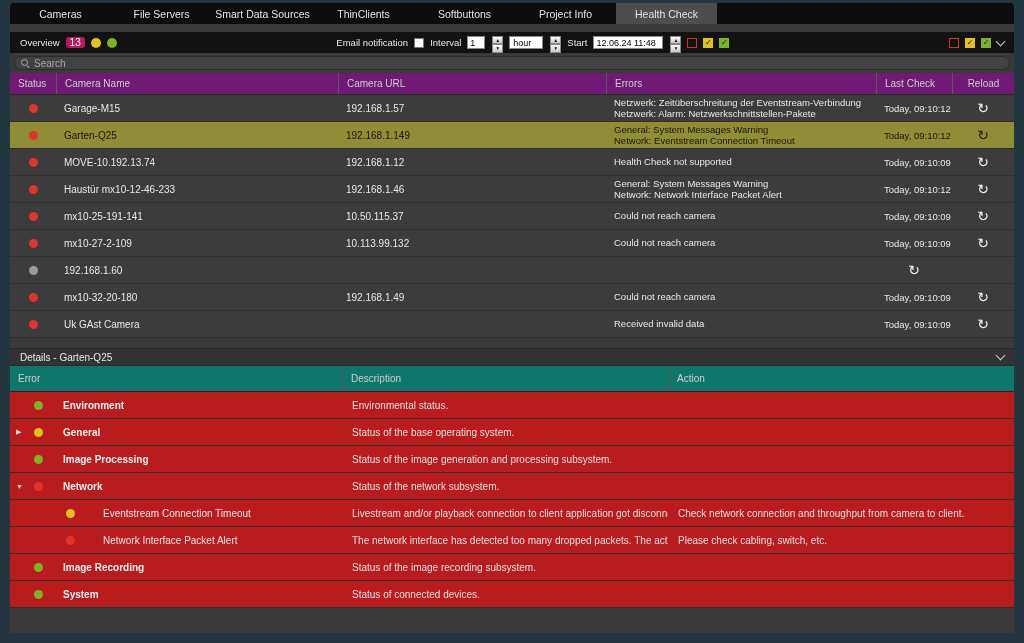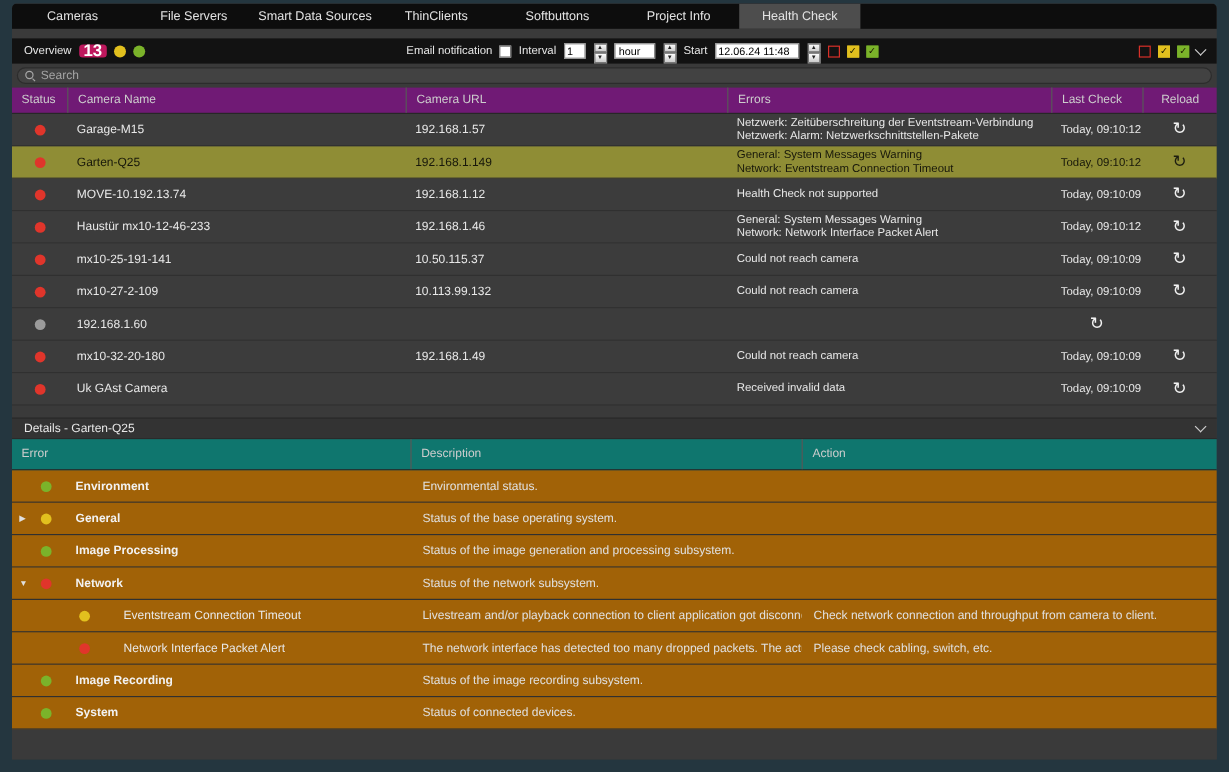--- a/index.html
+++ b/index.html
@@ -22,21 +22,21 @@
          color:#e3e3e3; font-size:10.5px; cursor:default; white-space:nowrap; }
   .tab.active { background:#4d4d4d; }
 
   .gap { height:8px; flex:0 0 auto; }
 
   
   .toolbar { height:21px; flex:0 0 auto; background:#121212;
              display:flex; align-items:center; padding:0 10px;
              justify-content:space-between; color:#e8e8e8; font-size:9.5px; }
   .tb-group { display:flex; align-items:center; gap:6px; white-space:nowrap; }
-  .badge { background:#be185d; color:#fff; font-size:14px; font-weight:bold;
+  .badge { background:#be185d; color:#fff; font-size:10px; font-weight:normal;
            padding:1px 4px; border-radius:3px; line-height:9px; }
   .circle-badge { width:10px; height:10px; border-radius:50%; display:inline-block; }
   .circle-badge.yellow { background:#e2c01e; }
   .circle-badge.green  { background:#7bb32a; }
   .plain-cb { width:10px; height:10px; background:#fff; border:1px solid #777; }
   .mini-input { height:13px; background:#fff; color:#000; font-size:9px;
                 border:1px solid #8a8a8a; padding:0 2px; font-family:inherit; }
   .mini-select { height:13px; background:#fff; color:#000; font-size:9px;
                  border:1px solid #8a8a8a; padding:0 3px; display:flex; align-items:center; }
   .stepper { width:11px; height:14px; display:flex; flex-direction:column; margin-left:1px; }
@@ -90,21 +90,21 @@
   .row.selected .reload-icon { color:#1d1d10; }
 
   
   .details-bar { height:18px; margin-top:10px; background:#333333;
                  border-top:1px solid #2a2a2a; border-bottom:1px solid #2a2a2a;
                  display:flex; align-items:center; padding:0 10px;
                  color:#e8e8e8; font-size:10px; flex:0 0 auto; }
   .details-bar .chevron { margin-left:auto; }
   .det-grid { display:grid; grid-template-columns:332px 326px 1fr; }
   .det-thead { height:26px; background:#0f766e; border-bottom:1px solid #272727; flex:0 0 auto; }
-  .det-row { height:27px; background:#a16207; border-bottom:1px solid #303030;
+  .det-row { height:27px; background:#b91c1c; border-bottom:1px solid #303030;
              color:#e3e3e3; font-size:10px; flex:0 0 auto; }
   .err-cell { display:flex; align-items:center; padding-left:6px; overflow:hidden; white-space:nowrap; }
   .expander { width:18px; flex:0 0 auto; font-size:7px; color:#e0e0e0; text-align:left; cursor:default; }
   .expander.collapsed::before { content:"▶"; }
   .expander.expanded::before  { content:"▼"; }
   .err-label { margin-left:20px; font-weight:bold; color:#f2f2f2; }
   .det-row.child .expander { width:50px; }
   .det-row.child .err-label { margin-left:28px; font-weight:normal; color:#e8e8e8; }
   .txt-cell { display:flex; align-items:center; padding-left:10px;
               overflow:hidden; white-space:nowrap; color:#e0e0e0; }

